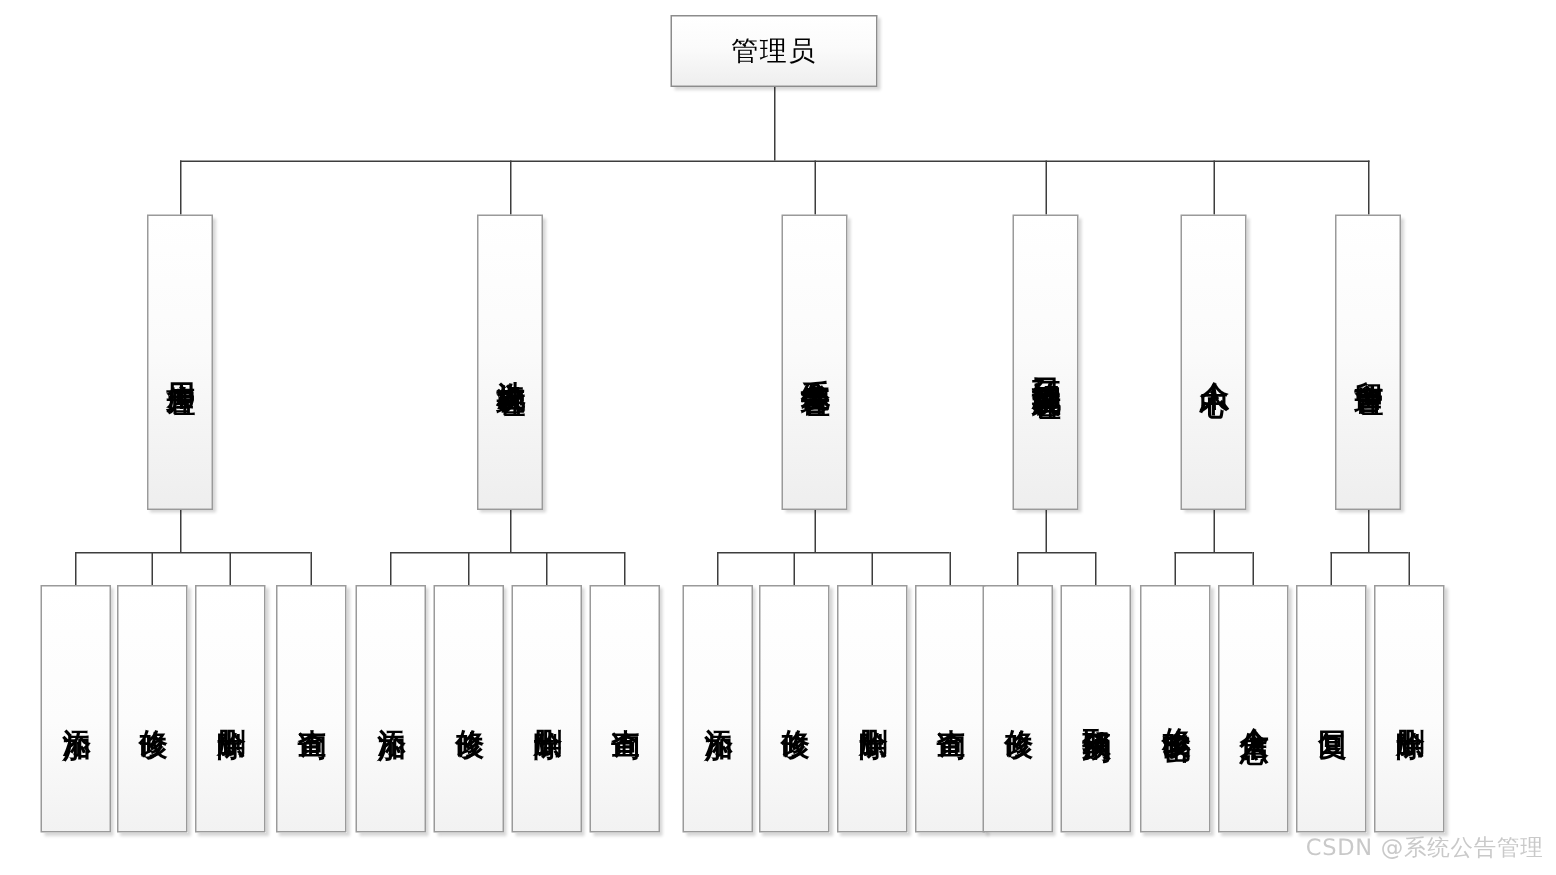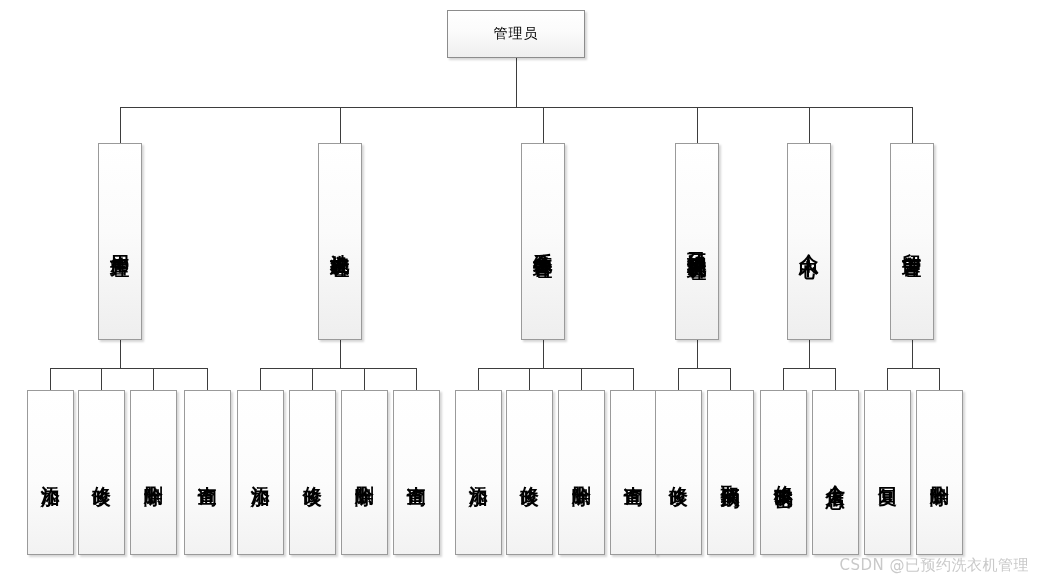--- a/index.html
+++ b/index.html
@@ -32,21 +32,21 @@
     background: linear-gradient(to bottom, #ffffff 0%, #fbfbfb 45%, #eeeeee 100%);
     box-shadow: 2px 2px 2px rgba(0,0,0,0.16);
     display: flex;
     align-items: center;
     justify-content: center;
     color: #000000;
   }
 
   
   .node.root {
-    font-size: 14px;
+    font-size: 18px;
     font-weight: 500;
     letter-spacing: 1px;
   }
 
   
   .node.vert {
     border-color: #9a9a9a;
   }
   .node.vert .label {
     writing-mode: vertical-rl;
@@ -201,14 +201,14 @@
       <div class="node vert leaf" style="left: 812px; top: 390px; width: 47px; height: 165px;">
         <span class="label">个人信息</span>
       </div>
       <div class="node vert leaf" style="left: 864px; top: 390px; width: 47px; height: 165px;">
         <span class="label">回复</span>
       </div>
       <div class="node vert leaf" style="left: 916px; top: 390px; width: 47px; height: 165px;">
         <span class="label">删除</span>
       </div>
     </div>
-  <div id="watermark">CSDN @已预约洗衣机管理</div>
+  <div id="watermark">CSDN @系统公告管理</div>
 </div>
 
 </body></html>

